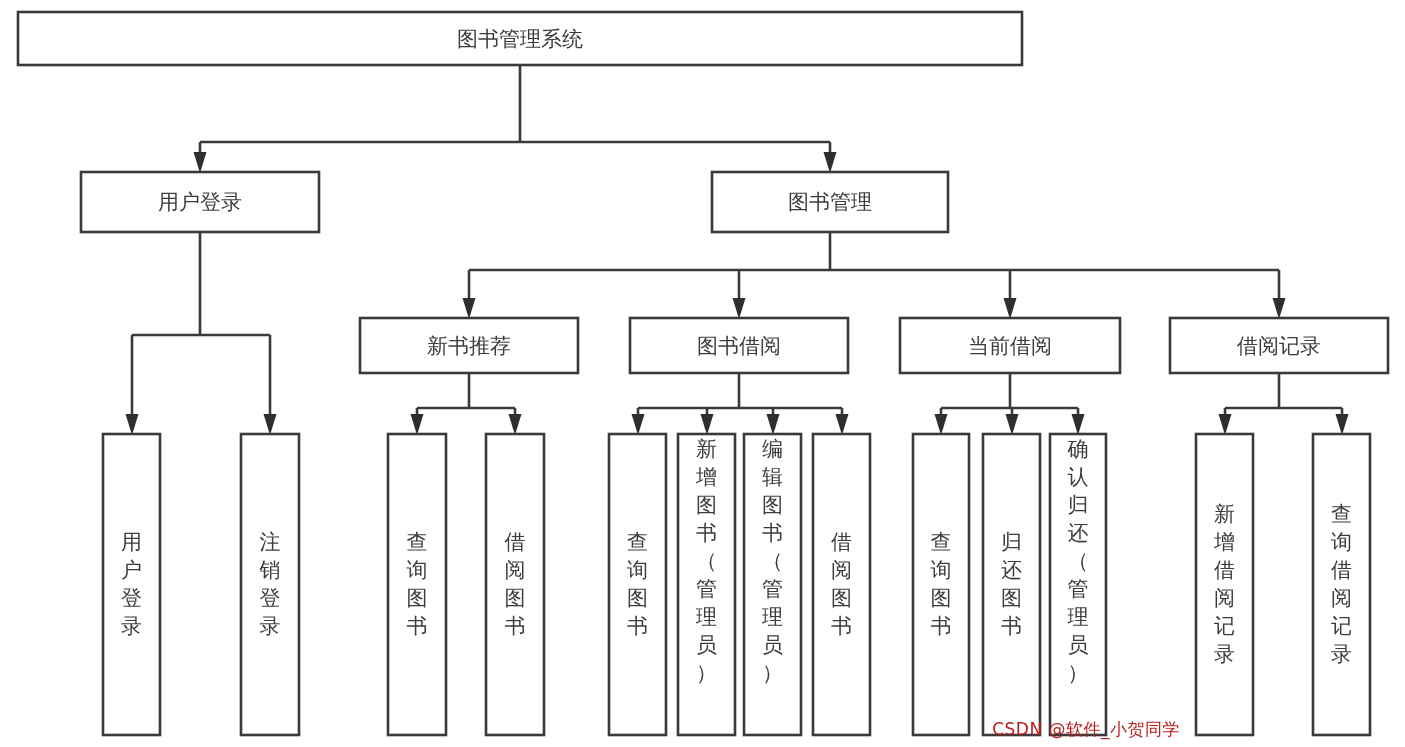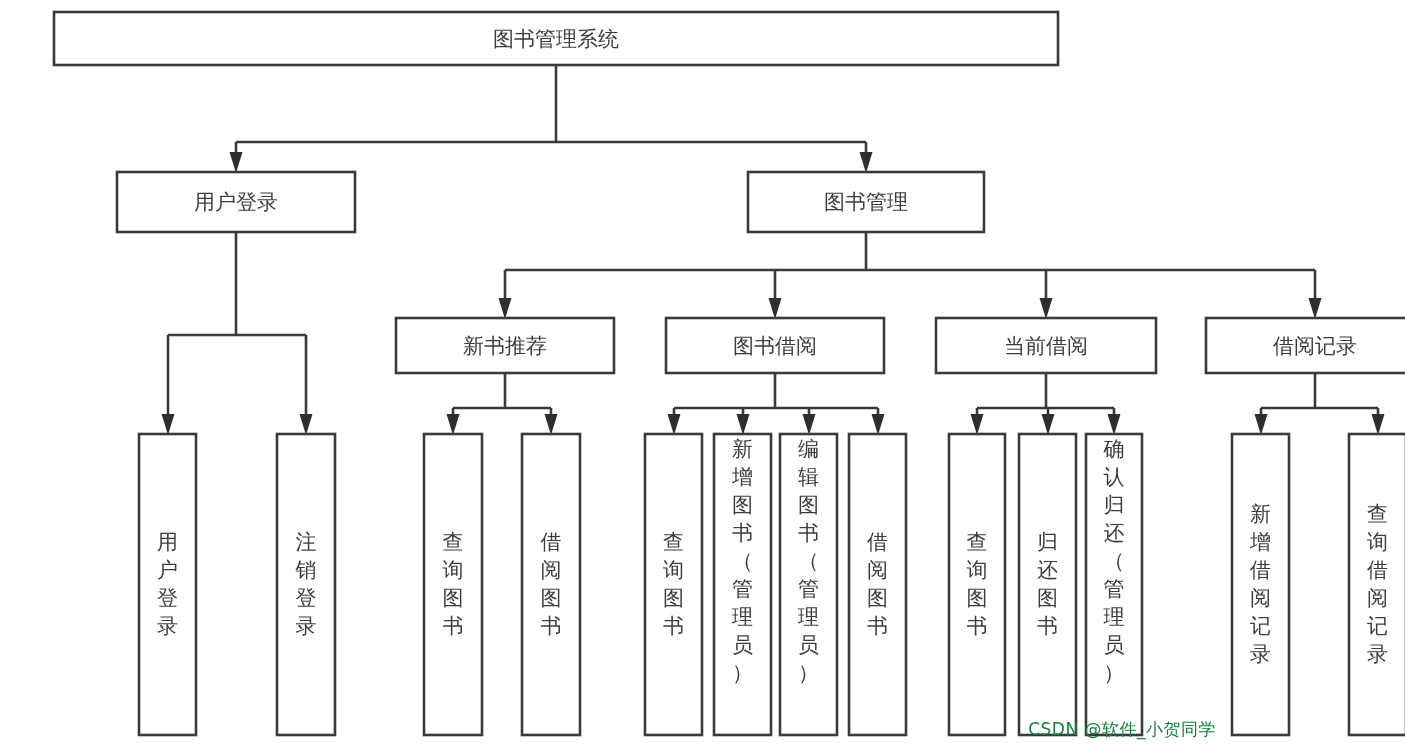--- a/index.html
+++ b/index.html
@@ -13,21 +13,20 @@
     font-family: "DejaVu Sans", "Liberation Sans", sans-serif;
     overflow: hidden;
     position: relative;
   }
   #diagram-root {
     position: absolute;
     left: 0;
     top: 0;
     width: 1190px;
     height: 747px;
-    margin-left: 36px;
   }
   svg.flow {
     display: block;
     width: 1405px;
     height: 747px;
   }
   .node-box {
     fill: #ffffff;
     stroke: #3a3a3a;
     stroke-width: 2.6;
@@ -54,21 +53,21 @@
     font-family: "DejaVu Sans", "Liberation Sans", sans-serif;
     font-size: 21px;
     text-anchor: middle;
   }
   .watermark {
     position: absolute;
     right: 10px;
     bottom: 6px;
     font-family: "DejaVu Sans", "Liberation Sans", sans-serif;
     font-size: 17px;
-    color: #15803d;
+    color: #b91c1c;
     white-space: nowrap;
     letter-spacing: 0.5px;
   }
 </style>
 </head>
 <body>
 
 <div id="diagram-root">
   <svg class="flow" viewBox="0 0 1405 747">
     <g id="edges-layer">

